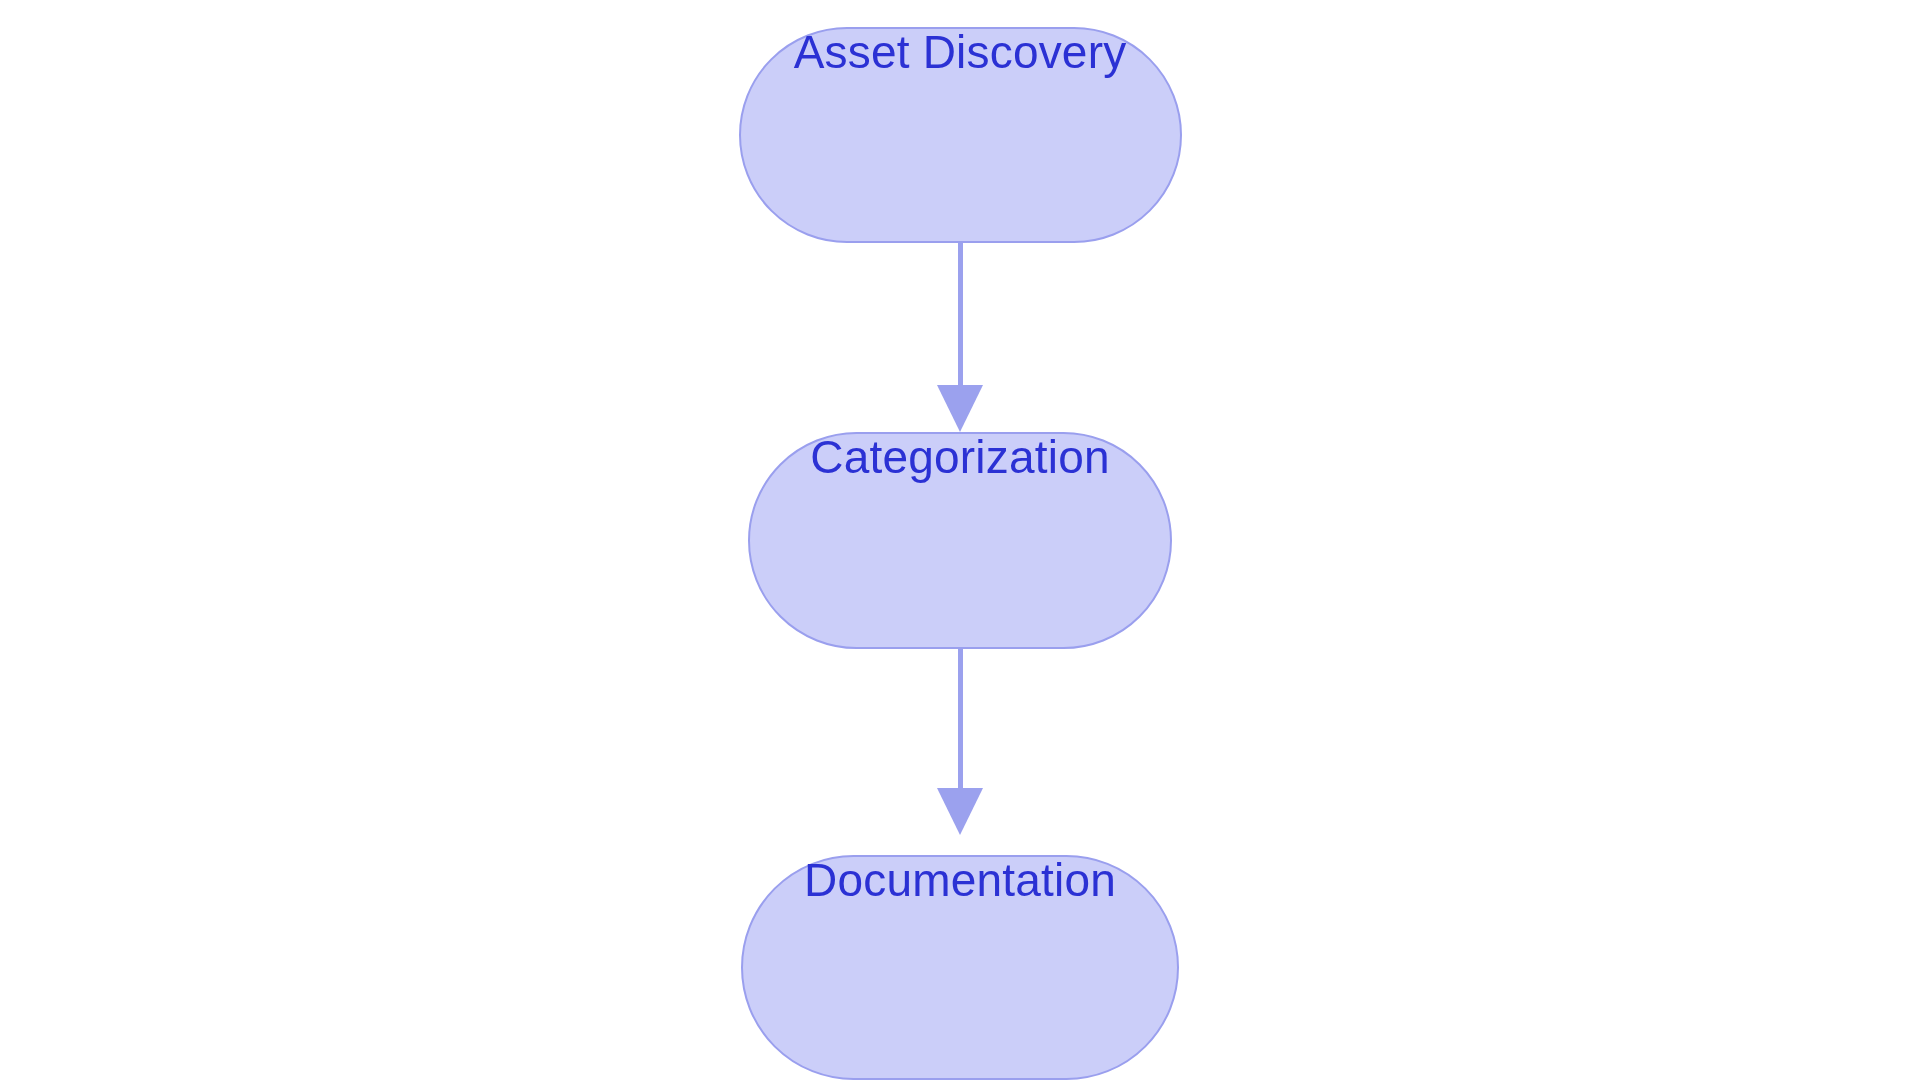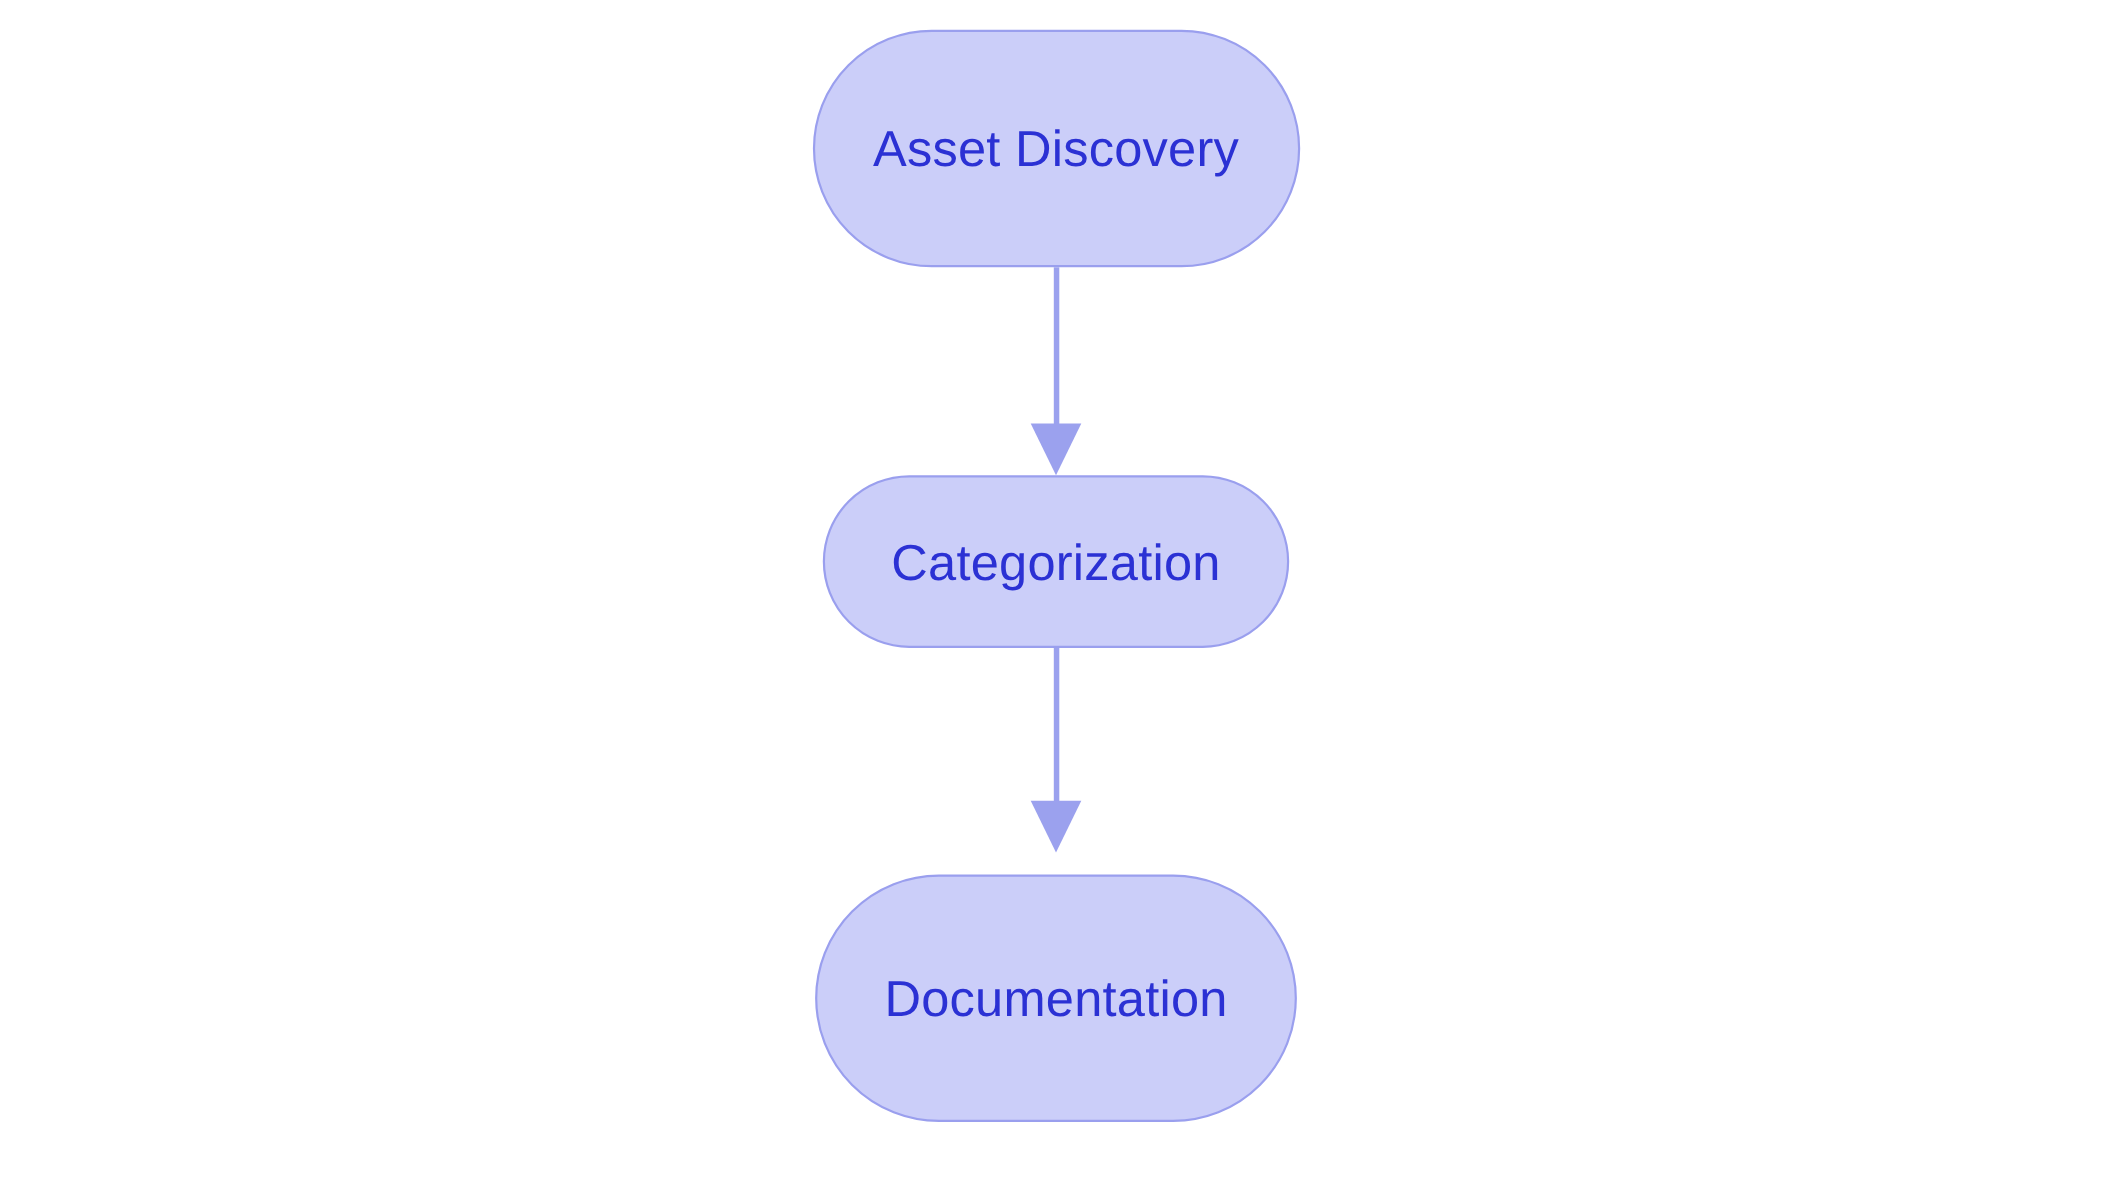--- a/index.html
+++ b/index.html
@@ -36,21 +36,21 @@
   }
 
   
   .node {
     box-sizing: border-box;
     background: #cbcef9;
     border: 2.5px solid #9a9fee;
     border-radius: 9999px;
     color: #2b31d4;
     display: flex;
-    align-items: center;
+    align-items: flex-start;
     justify-content: center;
     text-align: center;
     font-size: 46px;
     font-weight: 400;
     letter-spacing: 0.2px;
     line-height: 1;
     white-space: nowrap;
     user-select: none;
   }
 
@@ -62,21 +62,21 @@
   }
 
   
   #node-asset-discovery {
     width: 443px;
     height: 216px;
     margin-top: 27px;
   }
   #node-categorization {
     width: 424px;
-    height: 157px;
+    height: 217px;
   }
   #node-documentation {
     width: 438px;
     height: 225px;
     margin-top: 20px;
   }
 
   
   .connector {
     position: relative;

